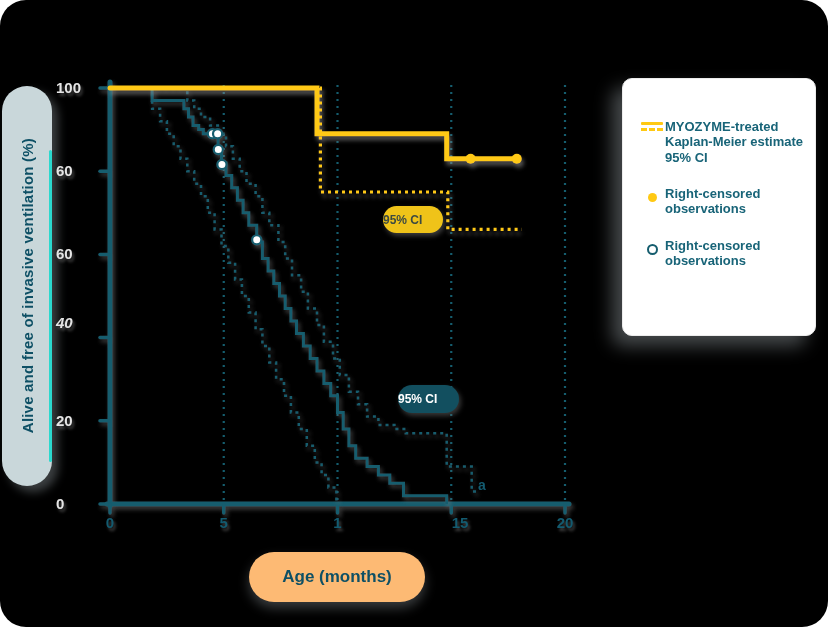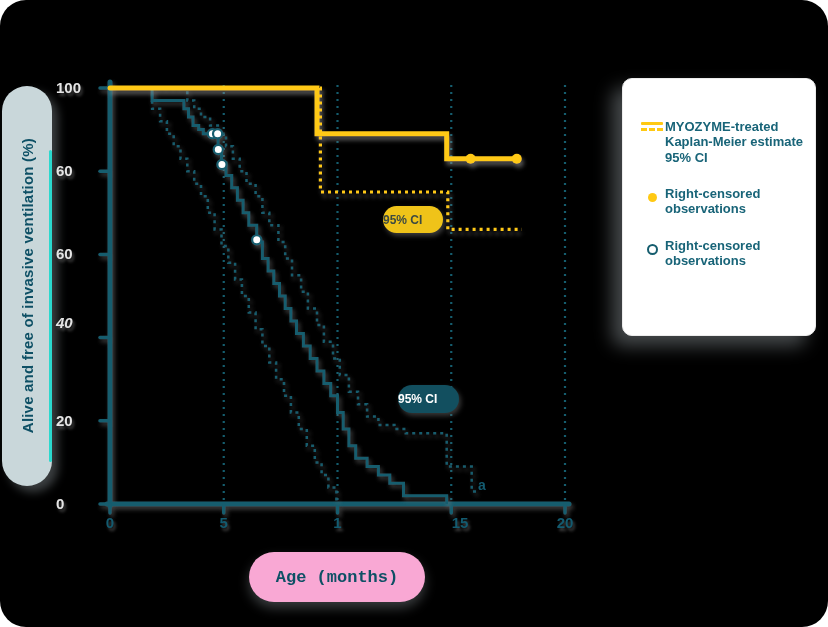--- a/index.html
+++ b/index.html
@@ -6,23 +6,23 @@
   .stage{position:relative;width:828px;height:627px;background:#000000;border-radius:26px;overflow:hidden;}
   svg.plot{position:absolute;left:0;top:0;}
 
   
   .ylabel-pill{position:absolute;left:2px;top:86px;width:50px;height:400px;background:#C9D7DA;
     border-radius:25px;display:flex;align-items:center;justify-content:center;
     box-shadow:6px 6px 10px rgba(170,180,185,.35);}
   .ylabel-pill span{writing-mode:vertical-rl;transform:rotate(180deg);white-space:nowrap;
     font-size:15px;font-weight:700;color:#0E5065;letter-spacing:.2px;}
   .y-accent{position:absolute;left:49px;top:150px;width:3px;height:312px;background:#2BD9CE;border-radius:2px;}
-  .xlabel-pill{position:absolute;left:249px;top:552px;width:176px;height:50px;background:#f9a8d4;
+  .xlabel-pill{position:absolute;left:249px;top:552px;width:176px;height:50px;background:#fdba74;
     border-radius:25px;display:flex;align-items:center;justify-content:center;
-    box-shadow:0 6px 12px rgba(190,200,205,.3);font-family:Liberation Mono, monospace;}
+    box-shadow:0 6px 12px rgba(190,200,205,.3);}
   .xlabel-pill span{font-size:17px;font-weight:700;color:#0E5065;}
 
   
   .ytick{position:absolute;left:56px;width:46px;text-align:left;font-size:15px;font-weight:700;
     color:#e5e5e5;text-shadow:2px 3px 3px rgba(150,150,150,.45);}
   .xtick{position:absolute;top:514px;width:34px;text-align:center;font-size:15px;font-weight:700;
     color:#135B70;text-shadow:2px 3px 3px rgba(150,150,150,.45);}
 
   
   .ci-pill{position:absolute;display:flex;align-items:center;

